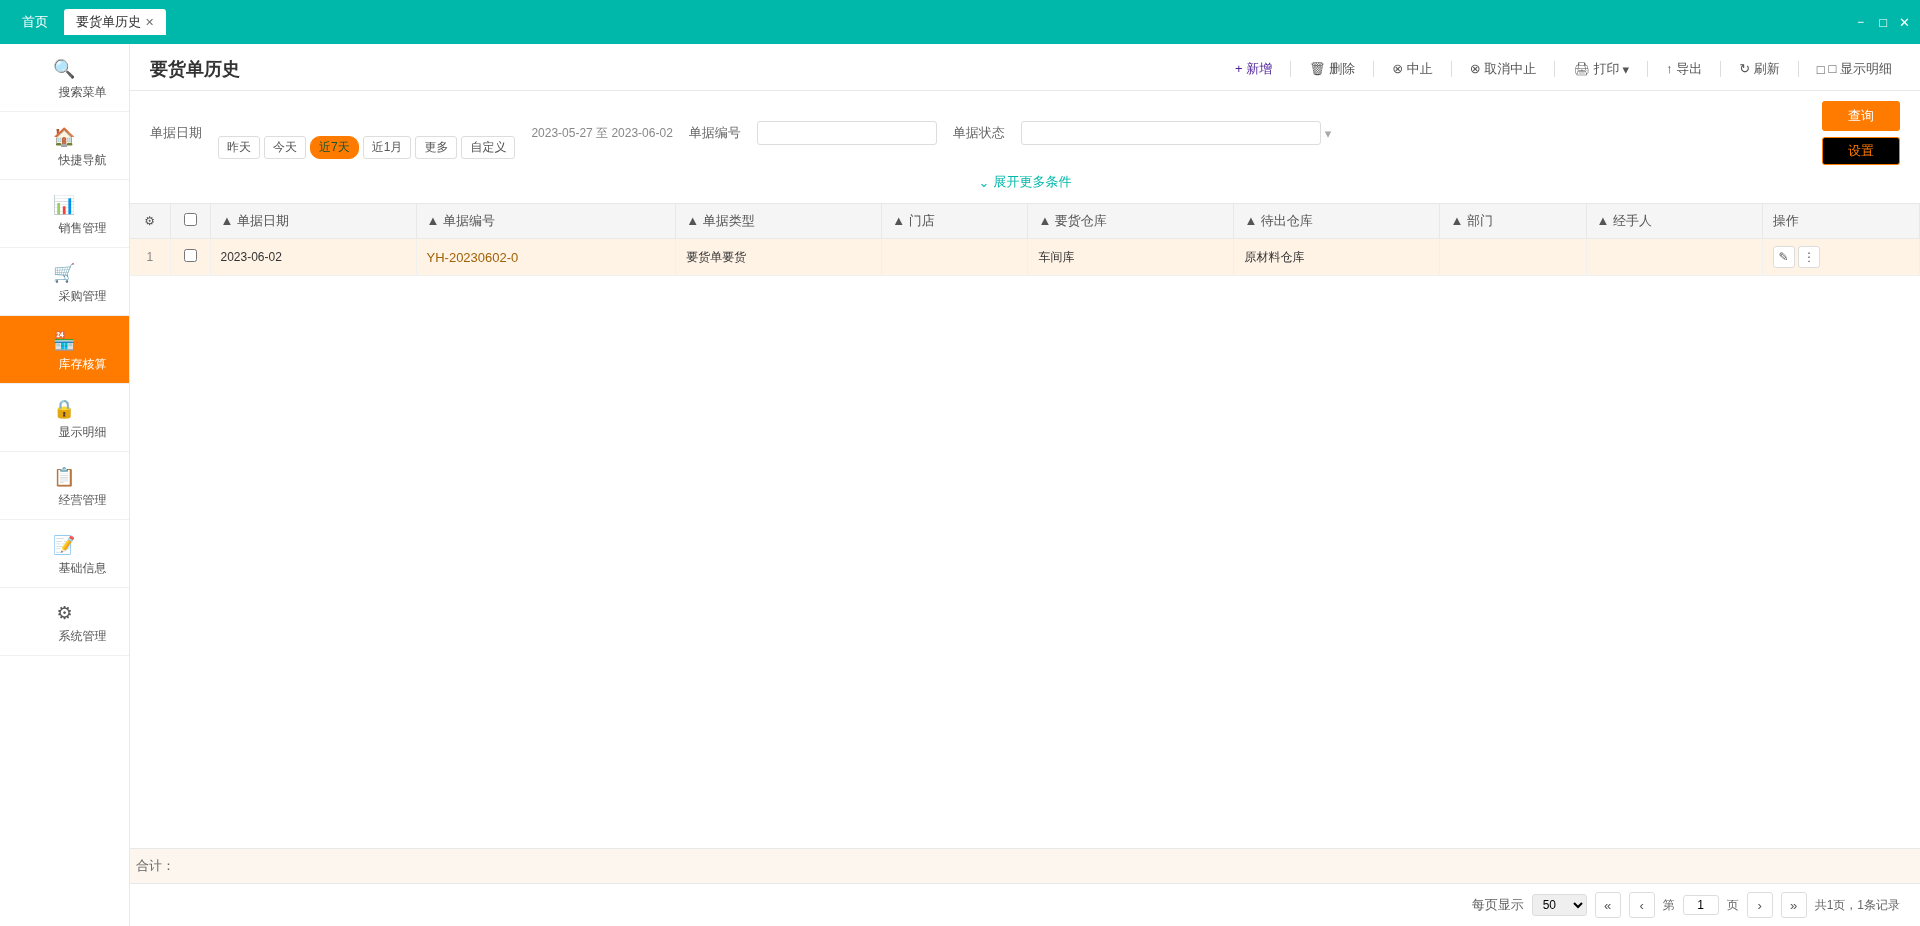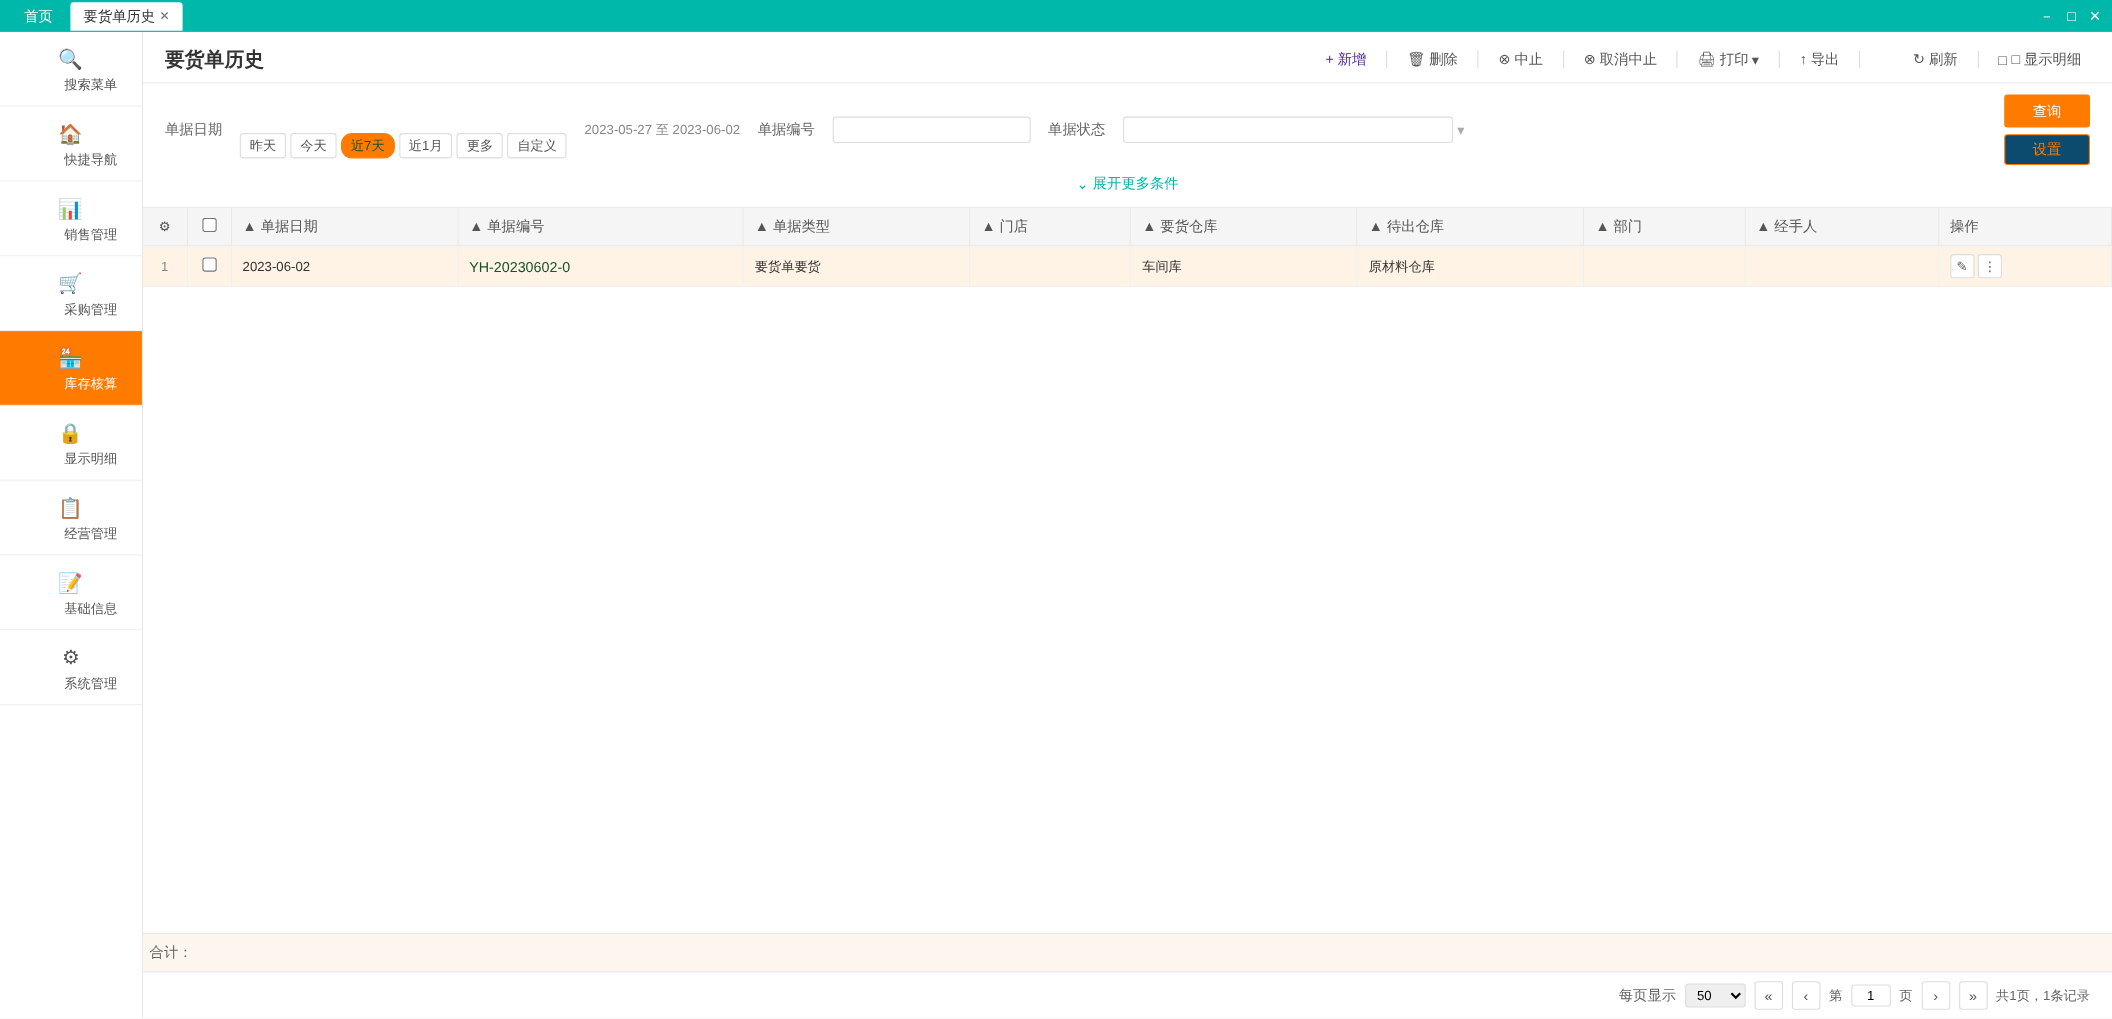--- a/index.html
+++ b/index.html
@@ -1,20 +1,20 @@
 <!DOCTYPE html>
 <html><head>
   <meta charset="utf-8">
   <style>
     * { box-sizing: border-box; margin: 0; padding: 0; font-family: 'Microsoft YaHei', Arial, sans-serif; font-size: 13px; }
     body { display: flex; flex-direction: column; height: 926px; overflow: hidden; background: #f0f2f5; }
 
     
     .top-bar {
-      height: 29px;
+      height: 44px;
       background: #00b8a9;
       display: flex;
       align-items: center;
       padding: 0 10px;
       color: white;
       flex-shrink: 0;
     }
     .top-bar .tabs {
       display: flex;
       align-items: center;
@@ -119,21 +119,21 @@
       padding: 4px 8px;
       border: none;
       background: transparent;
       cursor: pointer;
       color: #555;
       font-size: 13px;
     }
     .toolbar-btn.new-btn {
       color: #4c1d95;
     }
-    .refresh-btn { color: #555; margin-left: 30px; }
+    .refresh-btn { color: #555; }
     .display-btn {
       display: flex;
       align-items: center;
       gap: 4px;
     }
 
     
     .filter-area {
       background: white;
       padding: 10px 20px;
@@ -210,21 +210,21 @@
     .query-btn {
       background: #ff7b00;
       color: white;
       border: none;
       border-radius: 3px;
       padding: 6px 26px;
       cursor: pointer;
       font-size: 13px;
     }
     .settings-btn {
-      background: #0c4a6e;
+      background: #000000;
       color: #ff7b00;
       border: 1px solid #ff7b00;
       border-radius: 3px;
       padding: 4px 20px;
       cursor: pointer;
       font-size: 13px;
     }
 
     
     .table-container {
@@ -252,21 +252,21 @@
     }
     td {
       padding: 7px 10px;
       border-bottom: 1px solid #f0f0f0;
       border-right: 1px solid #f0f0f0;
       color: #333;
       font-size: 12px;
     }
     tbody tr.selected { background: #fff3e6; }
     .doc-link {
-      color: #14532d;
+      color: #a16207;
       cursor: pointer;
       text-decoration: none;
     }
     .row-action-btn {
       display: inline-flex;
       align-items: center;
       justify-content: center;
       width: 22px;
       height: 22px;
       border: 1px solid #ddd;

